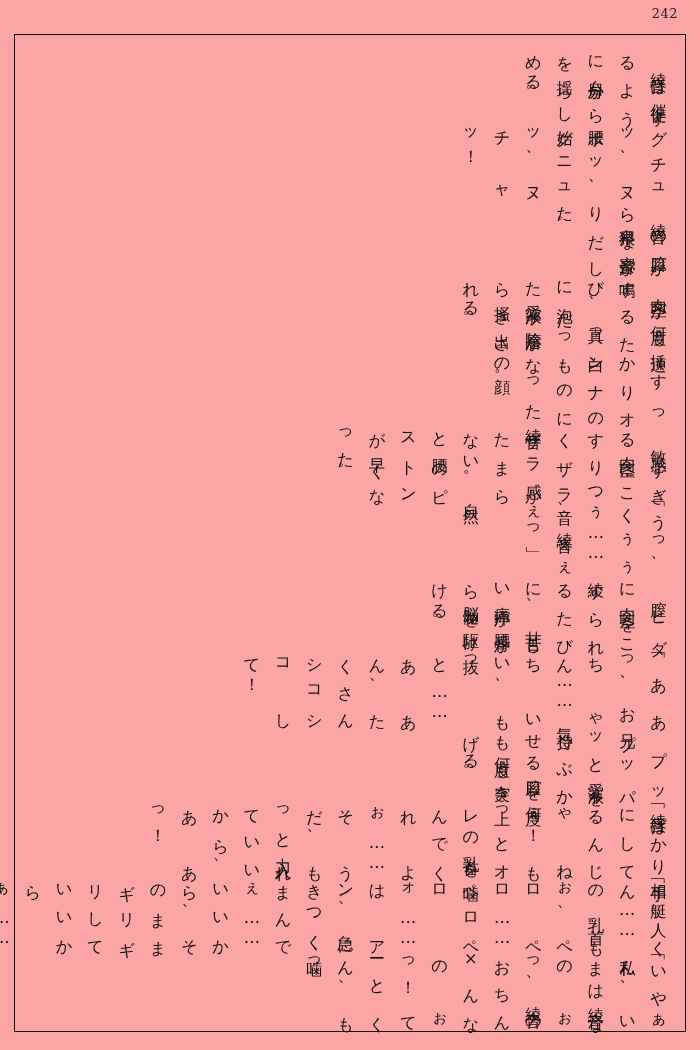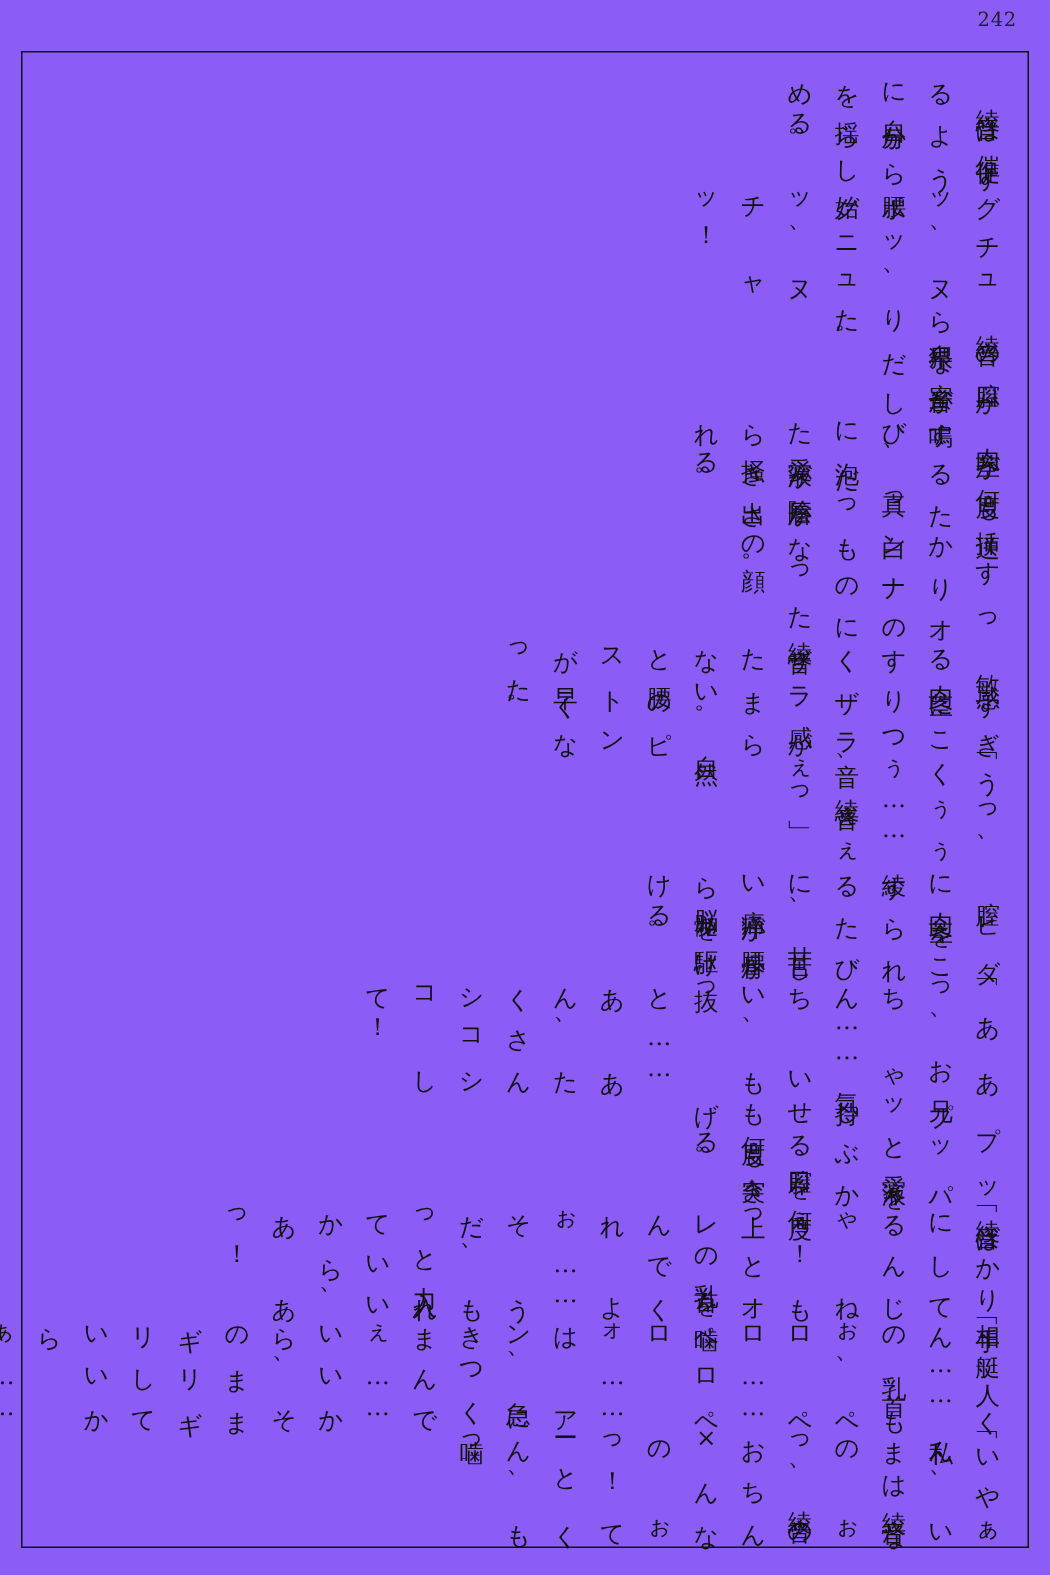--- a/index.html
+++ b/index.html
@@ -8,21 +8,21 @@
     background: #ffffff;
   }
   body {
     font-family: "DejaVu Serif", "Liberation Serif", serif;
     color: #111111;
   }
   .page {
     position: relative;
     width: 700px;
     height: 1050px;
-    background: #8b5cf6;
+    background: #fca5a5;
     box-sizing: border-box;
     overflow: hidden;
   }
   .page-number {
     position: absolute;
     top: 6px;
     right: 22px;
     font-size: 13px;
     letter-spacing: 0.5px;
     color: #222;

